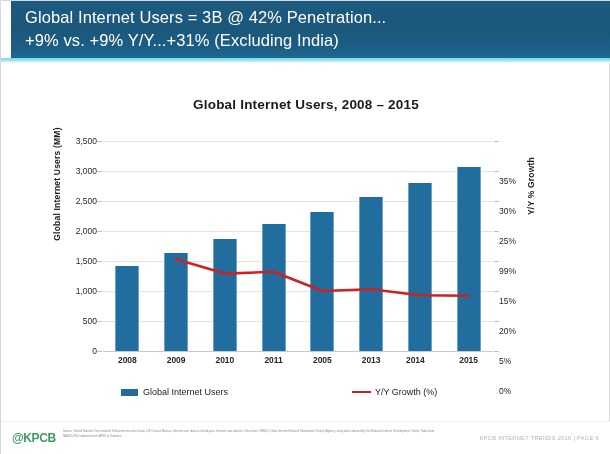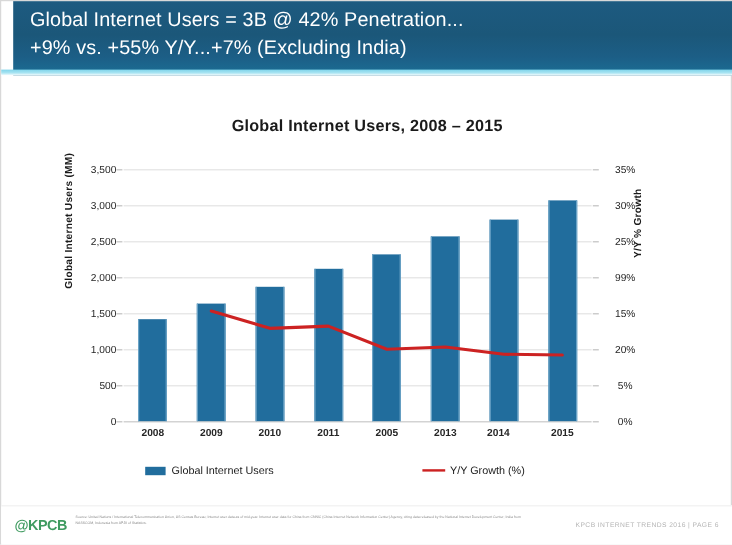--- a/index.html
+++ b/index.html
@@ -125,22 +125,23 @@
     color: #262626;
     white-space: nowrap;
   }
   .tick-left {
     right: 396px;
     text-align: right;
     width: 44px;
   }
   .tick-right {
     left: 396px;
-    text-align: center;
+    text-align: left;
     width: 44px;
+    margin-top: 40px;
   }
   .tick-dash {
     position: absolute;
     width: 5px;
     height: 1px;
     background: #c0c0c0;
   }
   .tick-dash.left { right: 391px; }
   .tick-dash.right { left: 391px; }
 
@@ -240,21 +241,21 @@
     white-space: nowrap;
   }
 </style>
 </head>
 <body>
 
 <div id="slide">
 
   <div id="header">
     <div class="header-line" id="header-line-1">Global Internet Users = 3B @ 42% Penetration...</div>
-    <div class="header-line" id="header-line-2">+9% vs. +55% Y/Y...+7% (Excluding India)</div>
+    <div class="header-line" id="header-line-2">+9% vs. +9% Y/Y...+31% (Excluding India)</div>
   </div>
   <div id="header-accent"></div>
 
   <div id="chart-title">Global Internet Users, 2008 – 2015</div>
 
   <div id="chart-area">
     <div id="y-left-title">Global Internet Users (MM)</div>
     <div id="y-right-title">Y/Y % Growth</div>
 
     <div id="plot">

